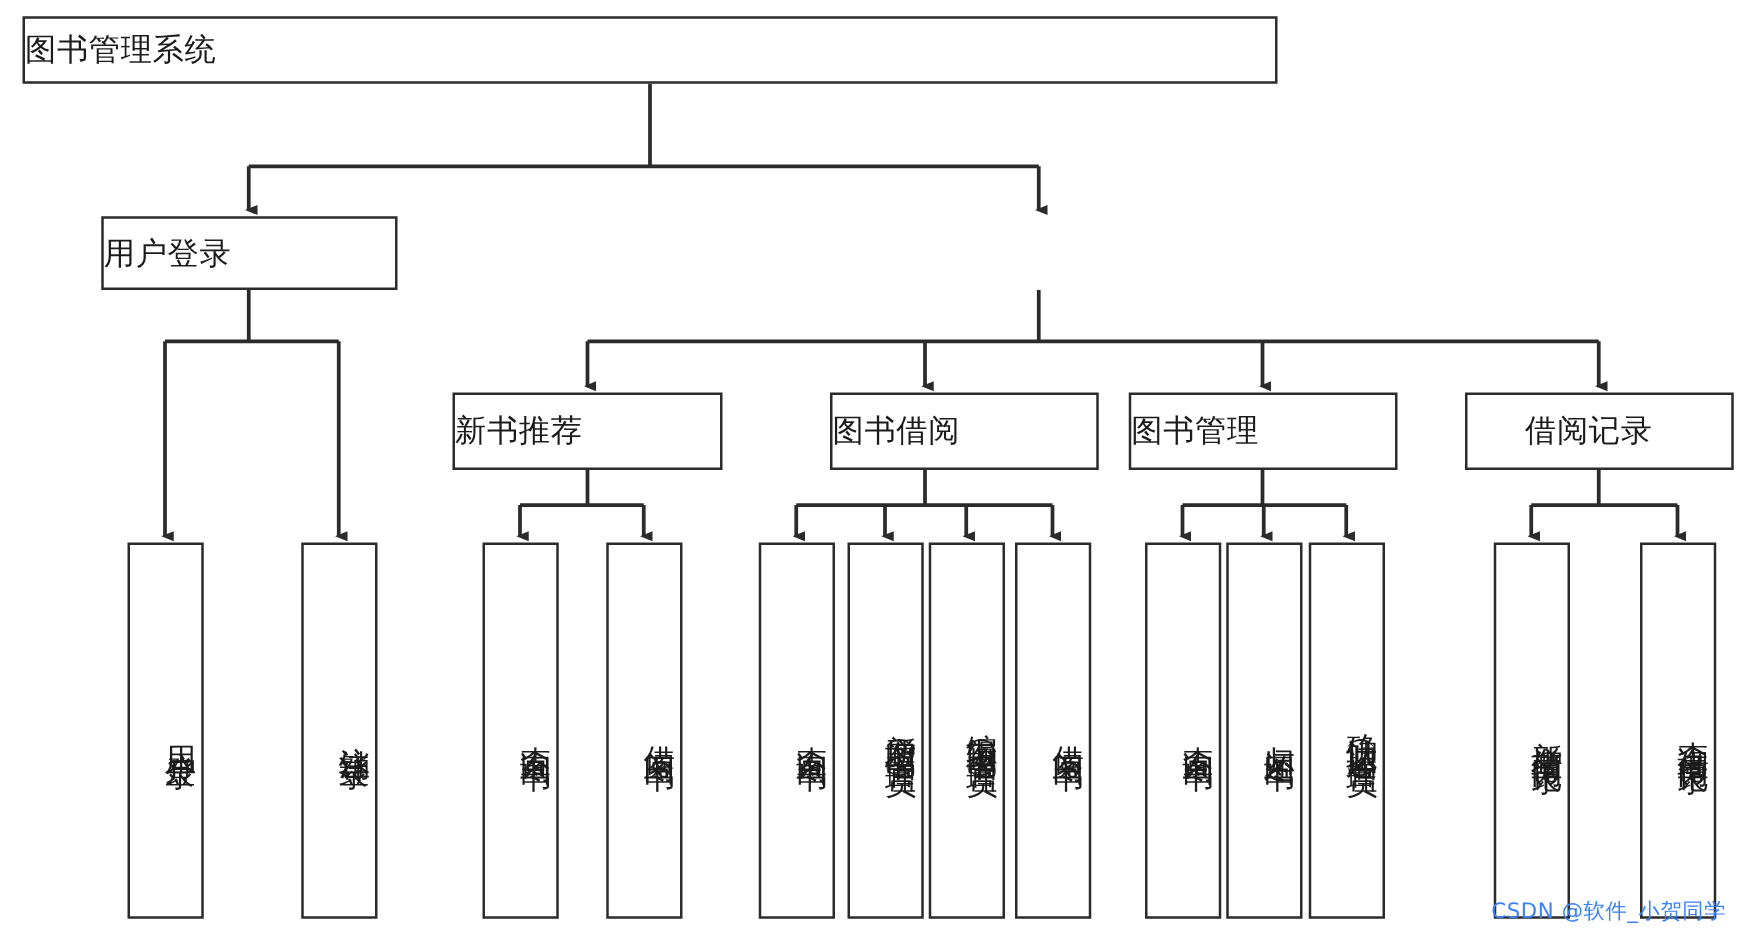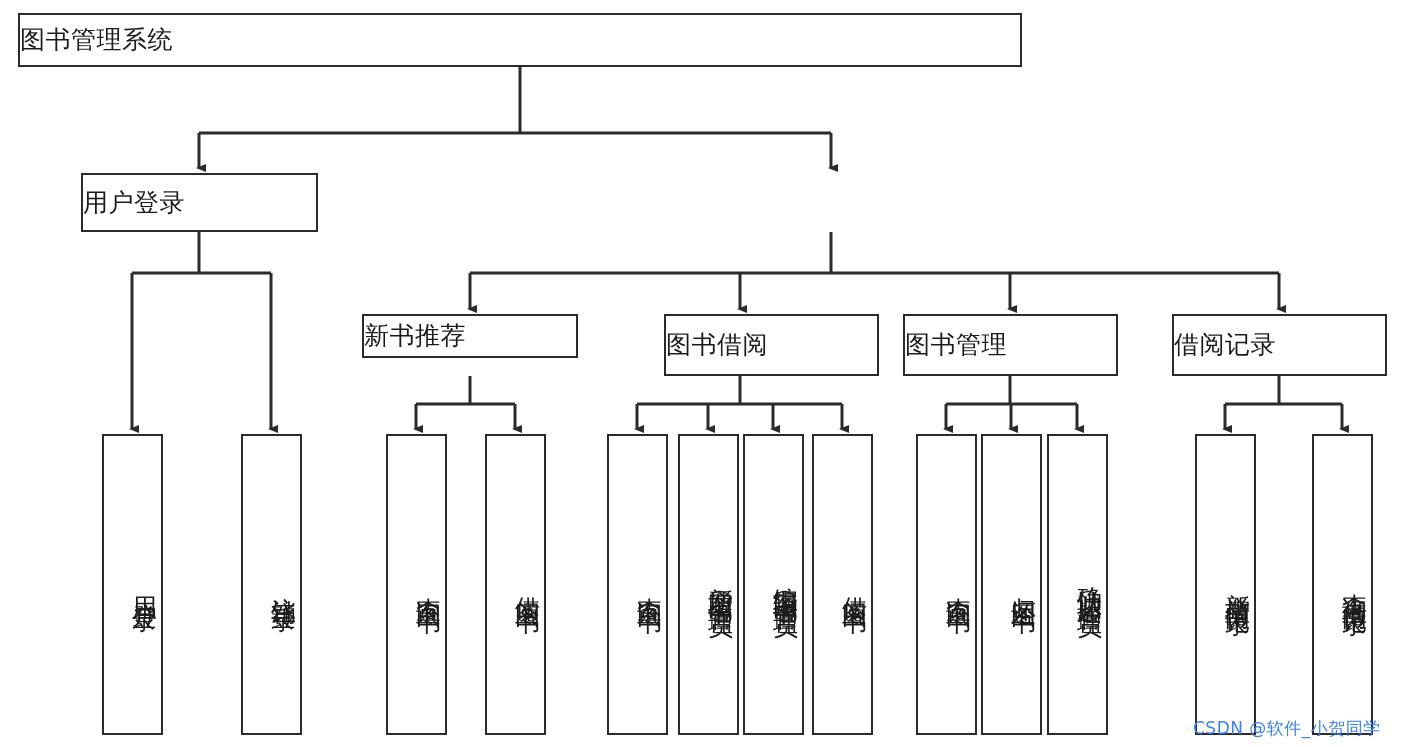--- a/index.html
+++ b/index.html
@@ -120,30 +120,30 @@
   </svg>
 
   <div class="node h root" style="left:18px; top:13px; width:1004px; height:54px;">
     <span>图书管理系统</span>
   </div>
 
   <div class="node h" style="left:81px; top:173px; width:237px; height:59px;">
     <span>用户登录</span>
   </div>
 
-  <div class="node h" style="left:362px; top:314px; width:216px; height:44px;">
+  <div class="node h" style="left:362px; top:314px; width:216px; height:62px;">
     <span>新书推荐</span>
   </div>
   <div class="node h" style="left:633px; top:314px; width:215px; height:62px;margin-left:31px;">
     <span>图书借阅</span>
   </div>
   <div class="node h" style="left:903px; top:314px; width:215px; height:62px;">
     <span>图书管理</span>
   </div>
-  <div class="node h" style="left:1172px; top:314px; width:215px; height:62px;">
+  <div class="node h" style="left:1172px; top:314px; width:215px; height:62px;padding-left:46px;">
     <span>借阅记录</span>
   </div>
 
   <div class="node v" style="left:102px; top:434px; width:61px; height:301px;">
     <span class="vlabel">用户登录</span>
   </div>
   <div class="node v" style="left:241px; top:434px; width:61px; height:301px;">
     <span class="vlabel">注销登录</span>
   </div>
 

